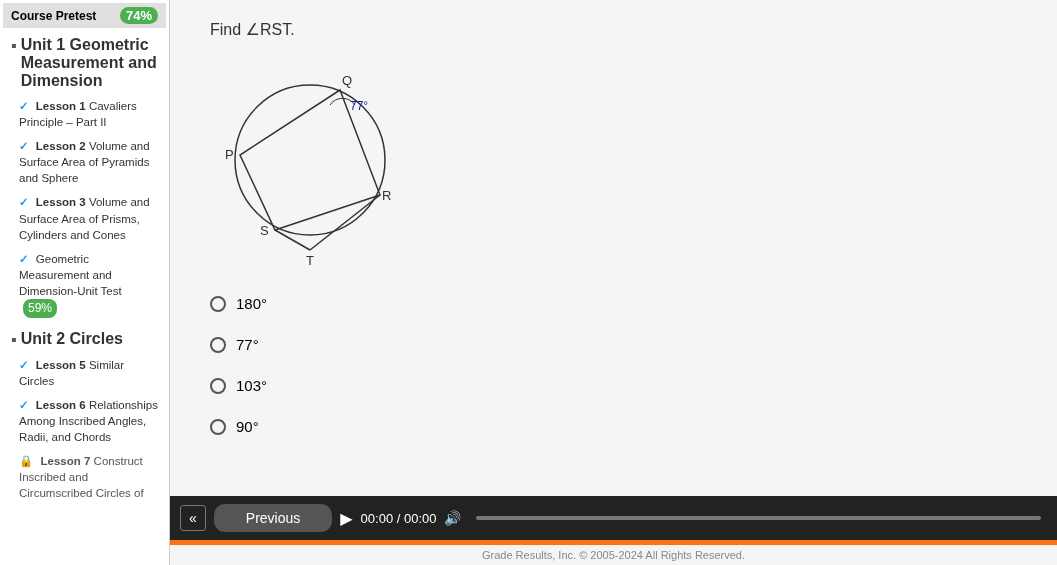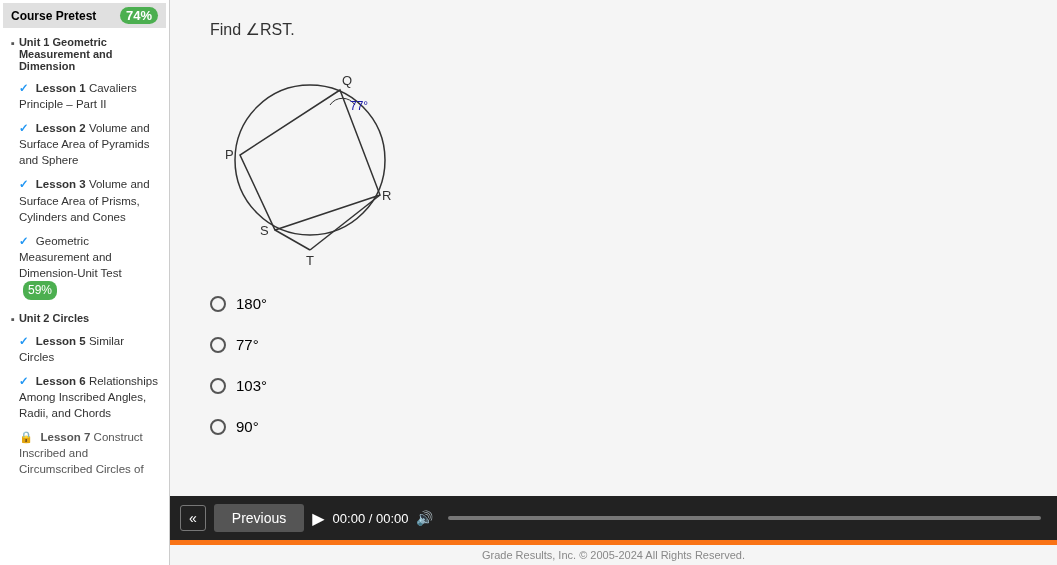--- a/index.html
+++ b/index.html
@@ -30,21 +30,21 @@
     .badge {
       background: #4caf50;
       color: white;
       border-radius: 10px;
       padding: 1px 6px;
       font-size: 13px;
     }
 
     .unit-header {
       padding: 8px 8px 4px 8px;
-      font-size: 11px;
+      font-size: 16px;
       font-weight: bold;
       color: #333;
       display: flex;
       align-items: flex-start;
     }
 
     .unit-header::before {
       content: '▪';
       margin-right: 4px;
       color: #555;
@@ -156,24 +156,24 @@
       padding: 4px 8px;
       cursor: pointer;
       font-size: 14px;
       border-radius: 3px;
     }
 
     #prev-btn {
       background: #555;
       color: white;
       border: none;
-      padding: 6px 18px;
+      padding: 6px 32px;
       cursor: pointer;
       font-size: 14px;
-      border-radius: 3px;
+      border-radius: 11px;
     }
 
     #play-btn {
       background: none;
       border: none;
       color: white;
       font-size: 16px;
       cursor: pointer;
     }
 

